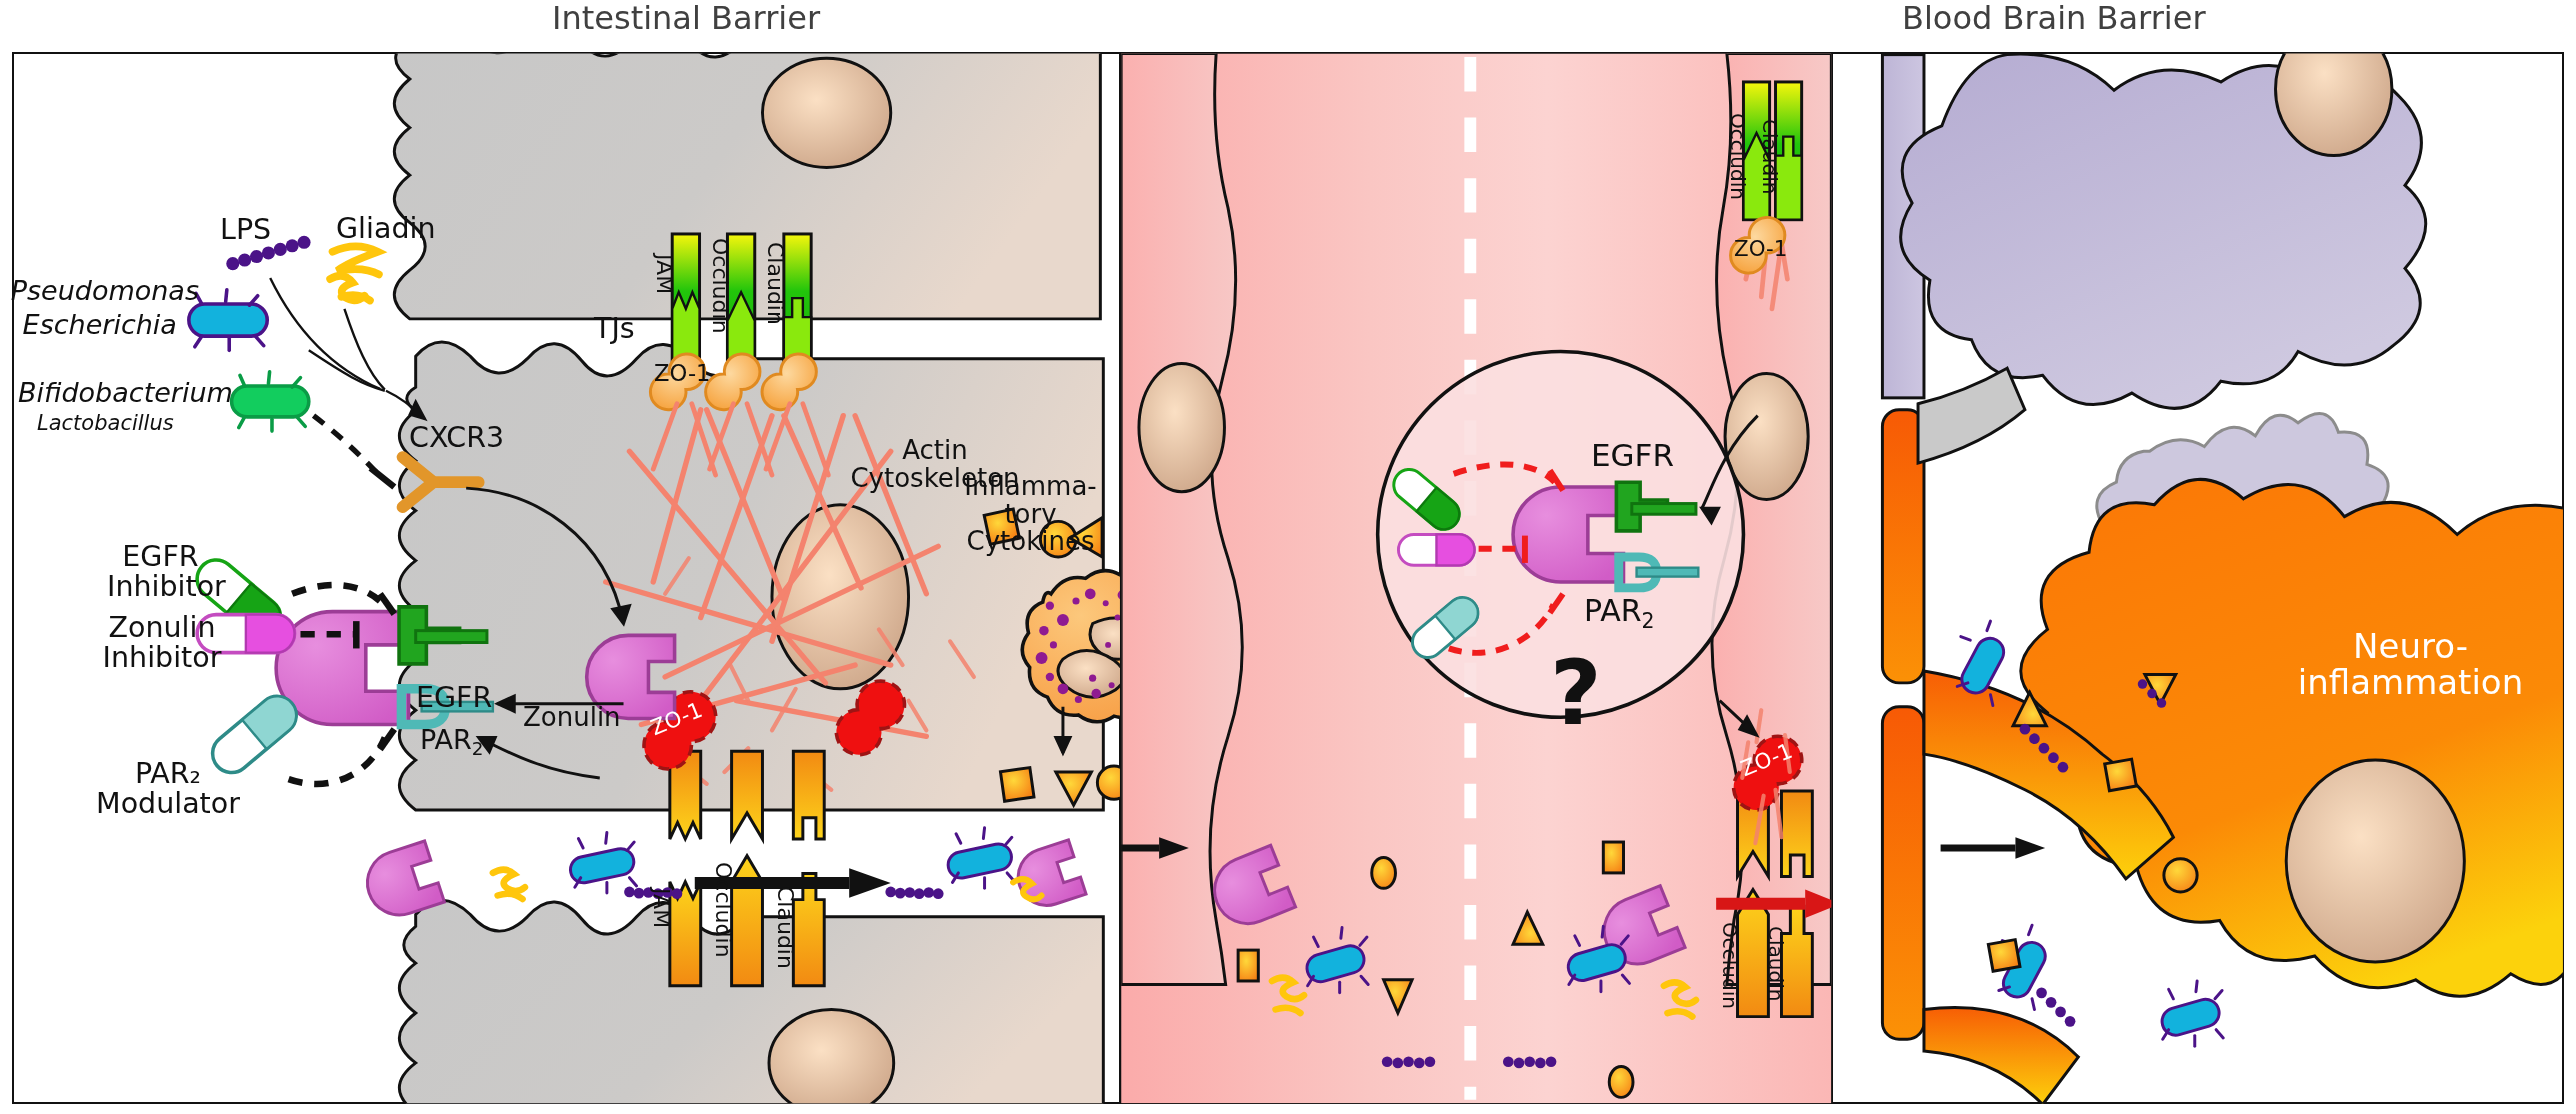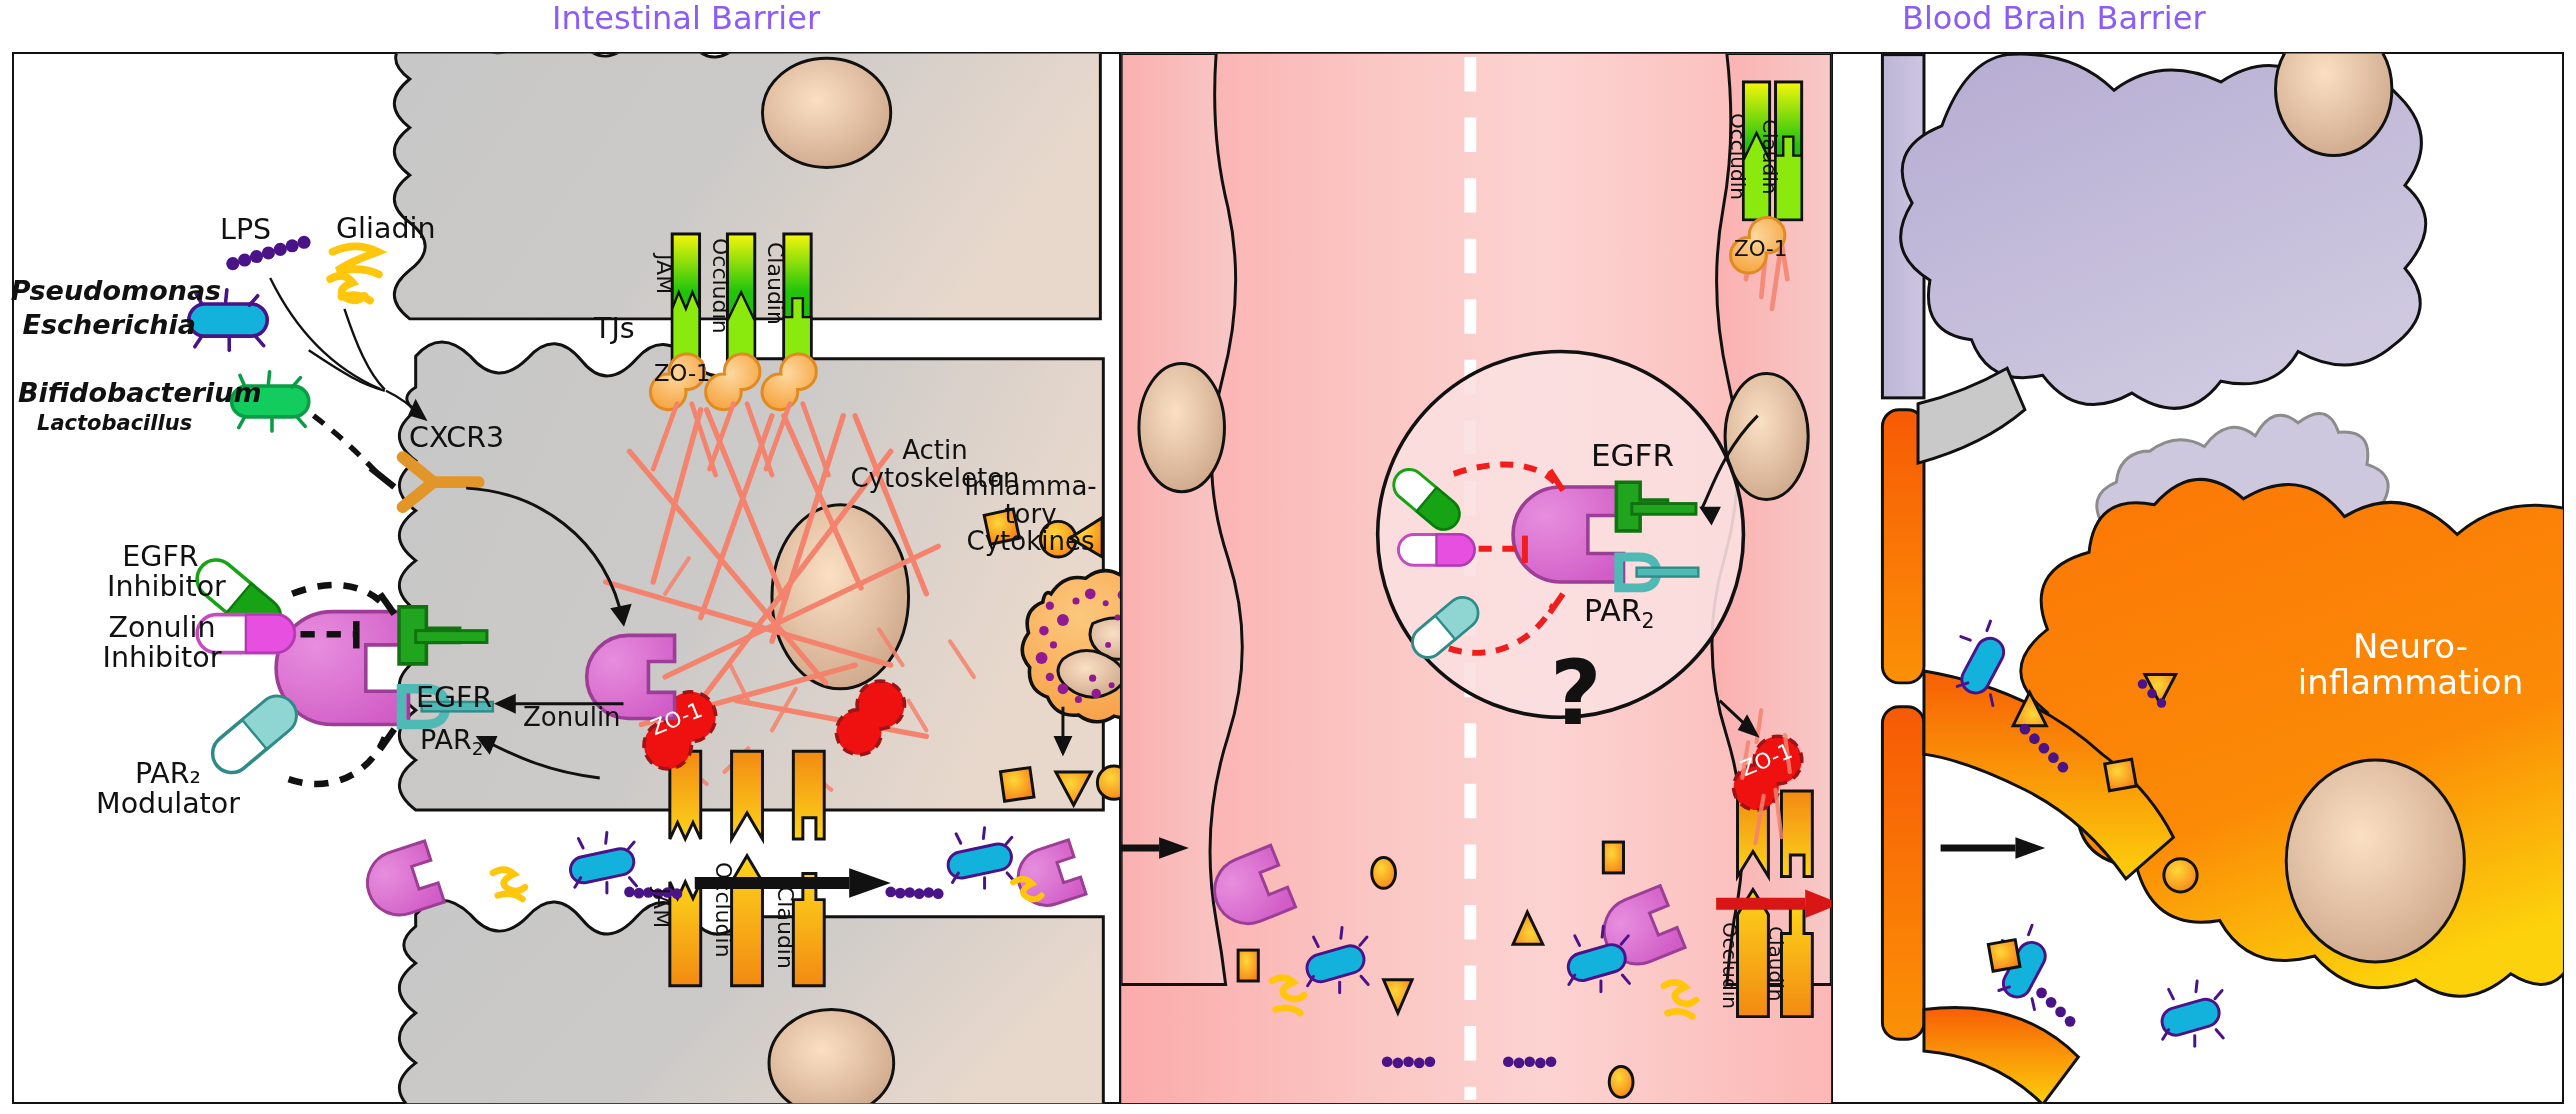--- a/index.html
+++ b/index.html
@@ -1,27 +1,27 @@
 <!DOCTYPE html>
 <html style="font-size:9.5px"><head>
 <meta charset="utf-8">
 <style>
   html,body{margin:0;padding:0;background:#fff;}
   body{font-family:"DejaVu Sans", sans-serif;}
   #root{position:relative;width:2576px;height:1114px;background:#ffffff;overflow:hidden;}
-  .title{position:absolute;font-family:"DejaVu Sans",sans-serif;font-size:32px;color:#8b5cf6;white-space:nowrap;}
+  .title{position:absolute;font-family:"DejaVu Sans",sans-serif;font-size:32px;color:#404040;white-space:nowrap;}
   #title-intestinal{left:552px;top:-1.2px;}
   #title-bbb{left:1902px;top:-1.2px;}
   .panel{position:absolute;box-sizing:border-box;border:2.4px solid #111;}
   #panel-intestinal{left:12px;top:52px;width:1109px;height:1052px;background:#fff;}
   #panel-vessel{left:1120px;top:52px;width:713px;height:1052px;background:#fff;}
   #panel-bbb{left:1831px;top:52px;width:733px;height:1052px;background:#fff;}
   svg.layer{position:absolute;left:0;top:0;width:2576px;height:1114px;pointer-events:none;}
   .lbl{position:absolute;font-family:"DejaVu Sans",sans-serif;color:#111;white-space:pre;line-height:1.06;}
-  .lbl.it{font-style:italic;font-weight:bold;}
+  .lbl.it{font-style:italic;}
   .lbl.ctr{text-align:center;}
   .lbl.wht{color:#fff;}
   .sub{font-size:0.68em;vertical-align:sub;}
 </style>
 </head>
 <body>
 
 <div id="root">
 
   <div class="title" id="title-intestinal">Intestinal Barrier</div>

